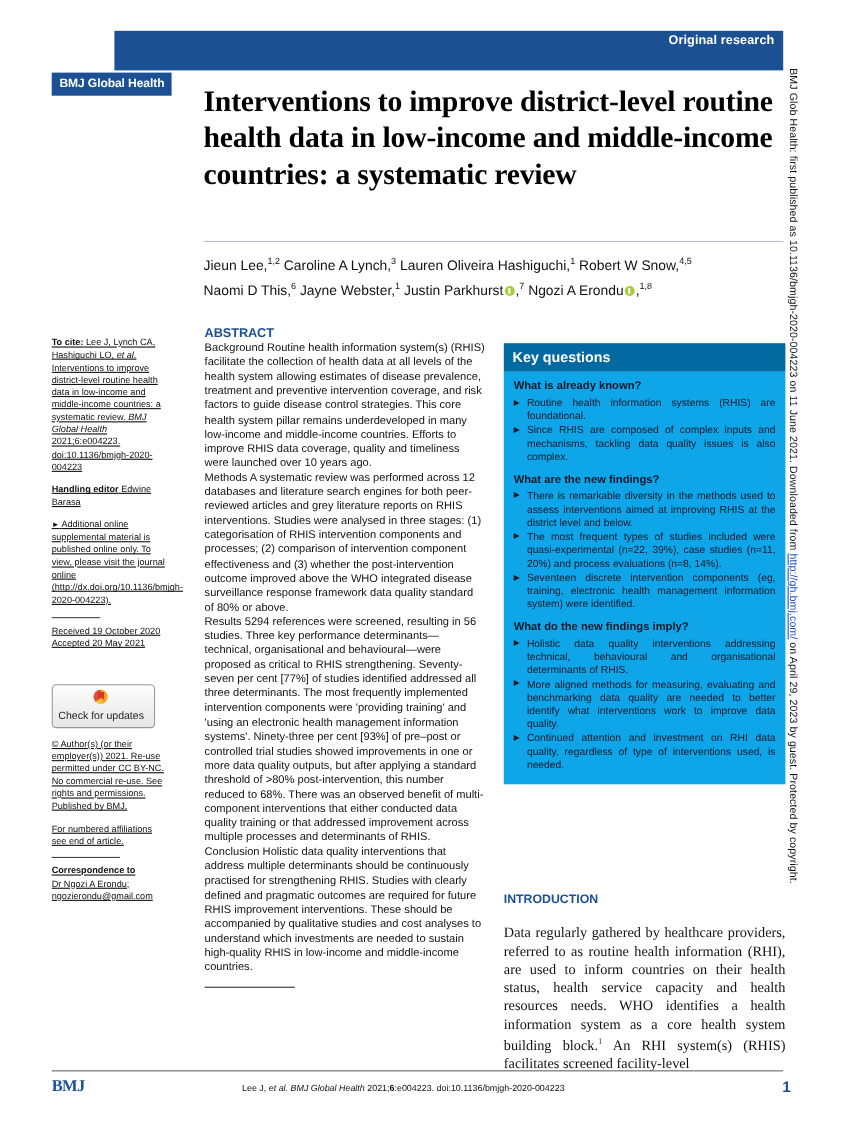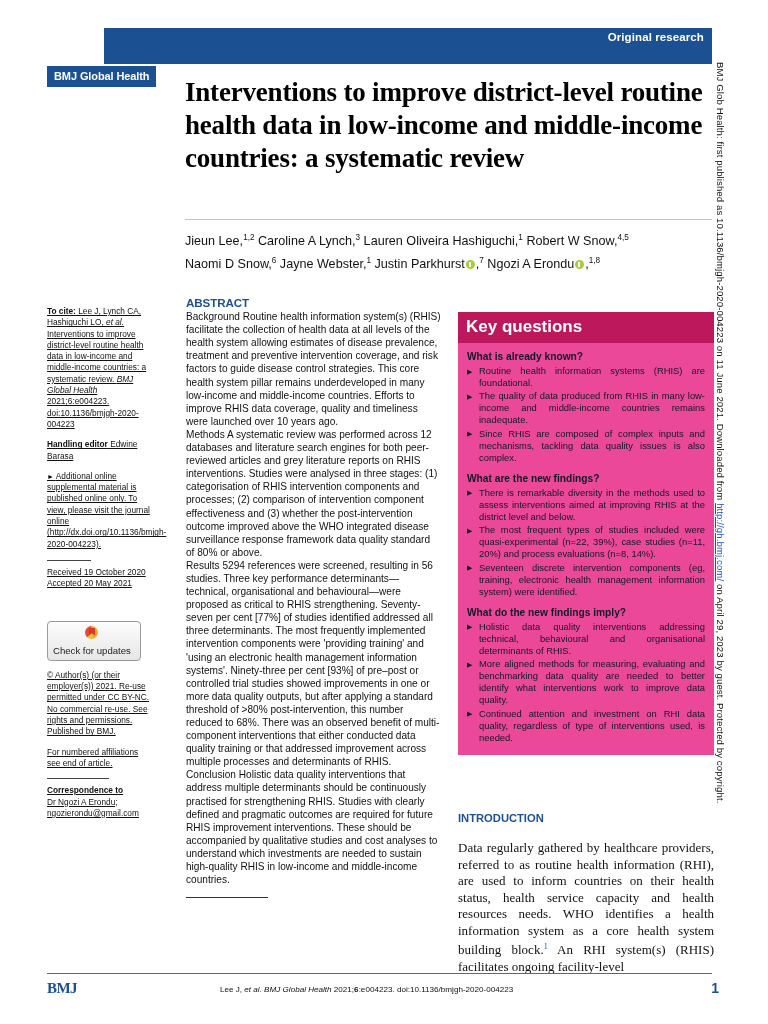--- a/index.html
+++ b/index.html
@@ -183,28 +183,28 @@
   }
 
   
   .kq-box {
     position: absolute;
     left: 458px;
     top: 312px;
     width: 256px;
   }
   .kq-header {
-    background: #be185d;
+    background: #0369a1;
     color: #fff;
-    font-size: 17px;
+    font-size: 13px;
     font-weight: bold;
     padding: 5px 8px 6px 8px;
   }
   .kq-body {
-    background: #ec4899;
+    background: #0ea5e9;
     padding: 8px 9px 10px 9px;
     font-size: 9.4px;
     line-height: 12.1px;
     color: #101828;
   }
   .kq-body h3 {
     margin: 0 0 2px 0;
     font-size: 10.2px;
     font-weight: bold;
   }
@@ -305,21 +305,21 @@
   <span class="label">Original research</span>
 </div>
 
 <div class="journal-badge">BMJ Global Health</div>
 
 <h1 class="article-title">Interventions to improve district-level routine health data in low-income and middle-income countries: a systematic review</h1>
 
 <div class="authors-rule"></div>
 <div class="authors">
   <div id="author-line-1"><span>Jieun Lee,</span><sup>1,2</sup><span> Caroline A Lynch,</span><sup>3</sup><span> Lauren Oliveira Hashiguchi,</span><sup>1</sup><span> Robert W Snow,</span><sup>4,5</sup></div>
-  <div id="author-line-2"><span>Naomi D Snow,</span><sup>6</sup><span> Jayne Webster,</span><sup>1</sup><span> Justin Parkhurst</span><span class="orcid"></span>,<sup>7</sup><span> Ngozi A Erondu</span><span class="orcid"></span>,<sup>1,8</sup></div>
+  <div id="author-line-2"><span>Naomi D This,</span><sup>6</sup><span> Jayne Webster,</span><sup>1</sup><span> Justin Parkhurst</span><span class="orcid"></span>,<sup>7</sup><span> Ngozi A Erondu</span><span class="orcid"></span>,<sup>1,8</sup></div>
 </div>
 
 <div class="col-left">
   <p>
     <span class="b">To cite:</span><span> Lee J, Lynch CA, Hashiguchi LO, </span><span class="i">et al.</span><span> Interventions to improve district-level routine health data in low-income and middle-income countries: a systematic review. </span><span class="i">BMJ Global Health</span><span> 2021;6:e004223. doi:10.1136/bmjgh-2020-004223</span>
   </p>
 
   <p>
     <span class="b">Handling editor</span><span> Edwine Barasa</span>
   </p>
@@ -359,41 +359,40 @@
     </div>
   <hr class="abs-end-rule">
 </div>
 
 <div class="kq-box">
   <div class="kq-header">Key questions</div>
   <div class="kq-body" id="kq-body">
       <h3>What is already known?</h3>
       <ul>
         <li>Routine health information systems (RHIS) are foundational.</li>
-        <li>The quality of data produced from RHIS in many low-income and middle-income countries remains inadequate.</li>
         <li>Since RHIS are composed of complex inputs and mechanisms, tackling data quality issues is also complex.</li>
       </ul>
       <h3 class="spaced">What are the new findings?</h3>
       <ul>
         <li>There is remarkable diversity in the methods used to assess interventions aimed at improving RHIS at the district level and below.</li>
         <li>The most frequent types of studies included were quasi-experimental (n=22, 39%), case studies (n=11, 20%) and process evaluations (n=8, 14%).</li>
         <li>Seventeen discrete intervention components (eg, training, electronic health management information system) were identified.</li>
       </ul>
       <h3 class="spaced">What do the new findings imply?</h3>
       <ul>
         <li>Holistic data quality interventions addressing technical, behavioural and organisational determinants of RHIS.</li>
         <li>More aligned methods for measuring, evaluating and benchmarking data quality are needed to better identify what interventions work to improve data quality.</li>
         <li>Continued attention and investment on RHI data quality, regardless of type of interventions used, is needed.</li>
       </ul>
     </div>
 </div>
 
 <div class="intro">
   <h2>INTRODUCTION</h2>
-  <p><span>Data regularly gathered by healthcare providers, referred to as routine health information (RHI), are used to inform countries on their health status, health service capacity and health resources needs. WHO identifies a health information system as a core health system building block.</span><sup>1</sup><span> An RHI system(s) (RHIS) facilitates ongoing facility-level</span></p>
+  <p><span>Data regularly gathered by healthcare providers, referred to as routine health information (RHI), are used to inform countries on their health status, health service capacity and health resources needs. WHO identifies a health information system as a core health system building block.</span><sup>1</sup><span> An RHI system(s) (RHIS) facilitates screened facility-level</span></p>
 </div>
 
 <div class="side-note">
   <span>BMJ Glob Health: first published as 10.1136/bmjgh-2020-004223 on 11 June 2021. Downloaded from </span><a href="#">http://gh.bmj.com/</a><span> on April 29, 2023 by guest. Protected by copyright.</span>
 </div>
 
 <div class="footer-rule"></div>
 <div class="bmj-logo">BMJ</div>
 <div class="footer-citation">
   <span>Lee J, </span><span class="i">et al. </span><span class="i">BMJ Global Health</span><span> 2021;</span><span class="b">6</span><span>:e004223. doi:10.1136/bmjgh-2020-004223</span>

